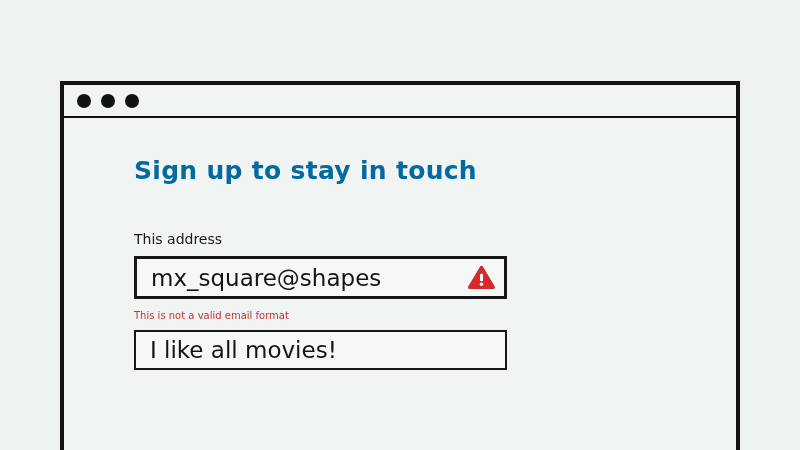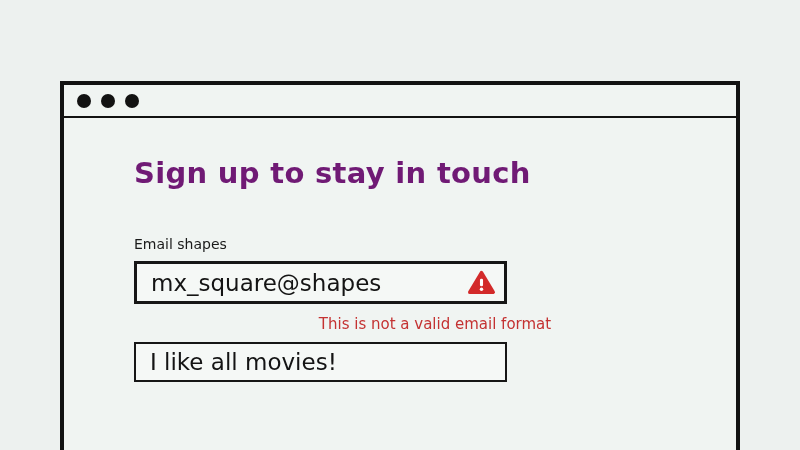--- a/index.html
+++ b/index.html
@@ -31,24 +31,24 @@
     border-radius: 50%;
     background: #121212;
     margin-right: 10px;
     display: inline-block;
   }
   .content {
     padding: 0 0 0 70px;
   }
   .page-title {
     margin-top: 38px;
-    font-size: 29px;
+    font-size: 25px;
     font-weight: bold;
     letter-spacing: 0.3px;
-    color: #701a75;
+    color: #0369a1;
   }
   .field-label {
     display: block;
     font-size: 14px;
     color: #1a1a1a;
   }
   .label-email { margin-top: 46px; }
   .label-movie { margin-top: 43px; }
   .input-wrap {
     position: relative;
@@ -74,39 +74,38 @@
     position: absolute;
     right: 11px;
     top: 50%;
     transform: translateY(-50%);
     width: 29px;
     height: 26px;
     pointer-events: none;
   }
   .error-text {
     margin-top: 11px;
-    font-size: 15px;
+    font-size: 10px;
     color: #c43232;
-    text-align: center;
   }
 </style>
 </head>
 <body>
 
 <div class="window">
   <div class="titlebar">
     <span class="dot"></span>
     <span class="dot"></span>
     <span class="dot"></span>
   </div>
 
   <div class="content">
     <h1 class="page-title">Sign up to stay in touch</h1>
 
-    <label class="field-label label-email">Email shapes</label>
+    <label class="field-label label-email">This address</label>
 
     <div class="input-wrap">
       <input class="text-input has-error" type="text" value="mx_square@shapes" style="">
       <svg class="warning-badge" viewBox="0 0 30 27" aria-hidden="true">
         <path d="M15 3 L27 23 H3 Z" fill="#d32a2a" stroke="#d32a2a" stroke-width="4" stroke-linejoin="round"></path>
         <rect x="13.4" y="9" width="3.2" height="8" rx="1.4" fill="#ffffff"></rect>
         <circle cx="15" cy="20" r="1.8" fill="#ffffff"></circle>
       </svg>
     </div>
 

